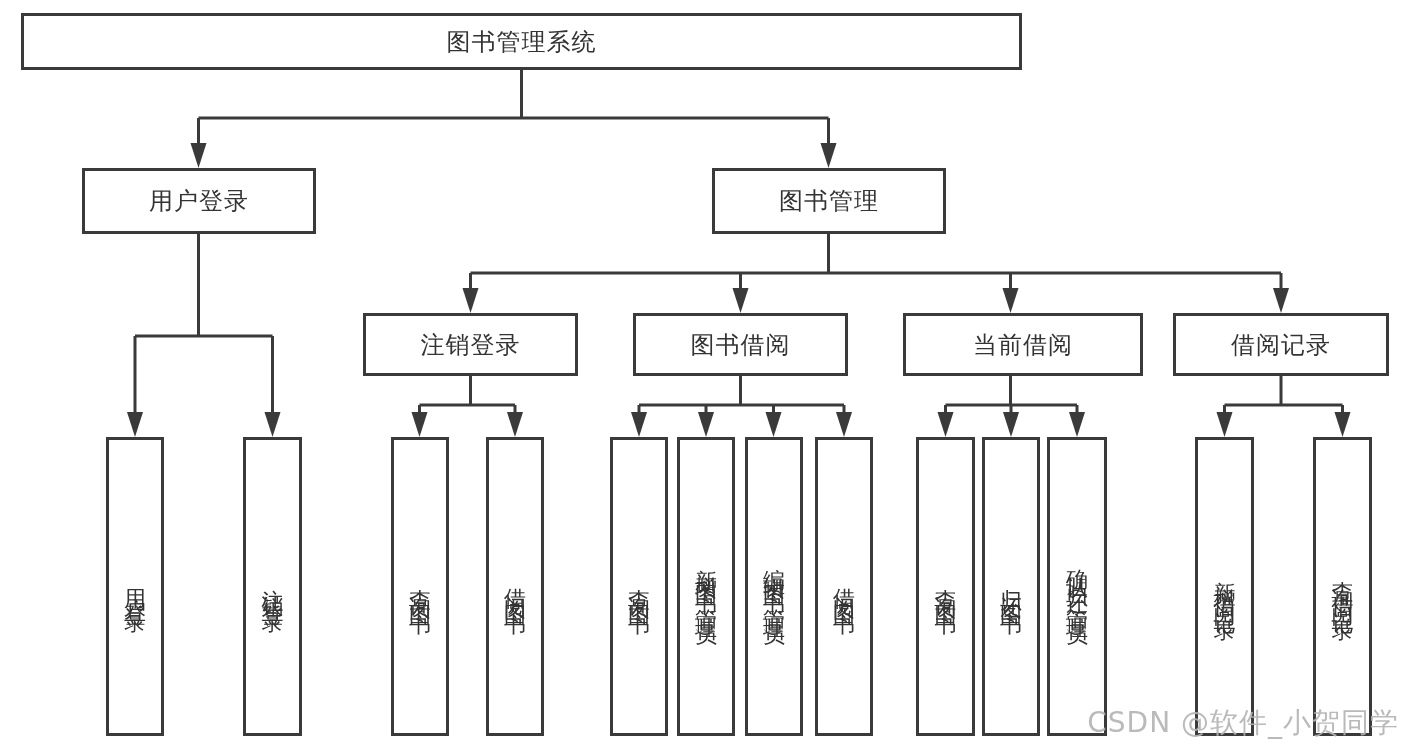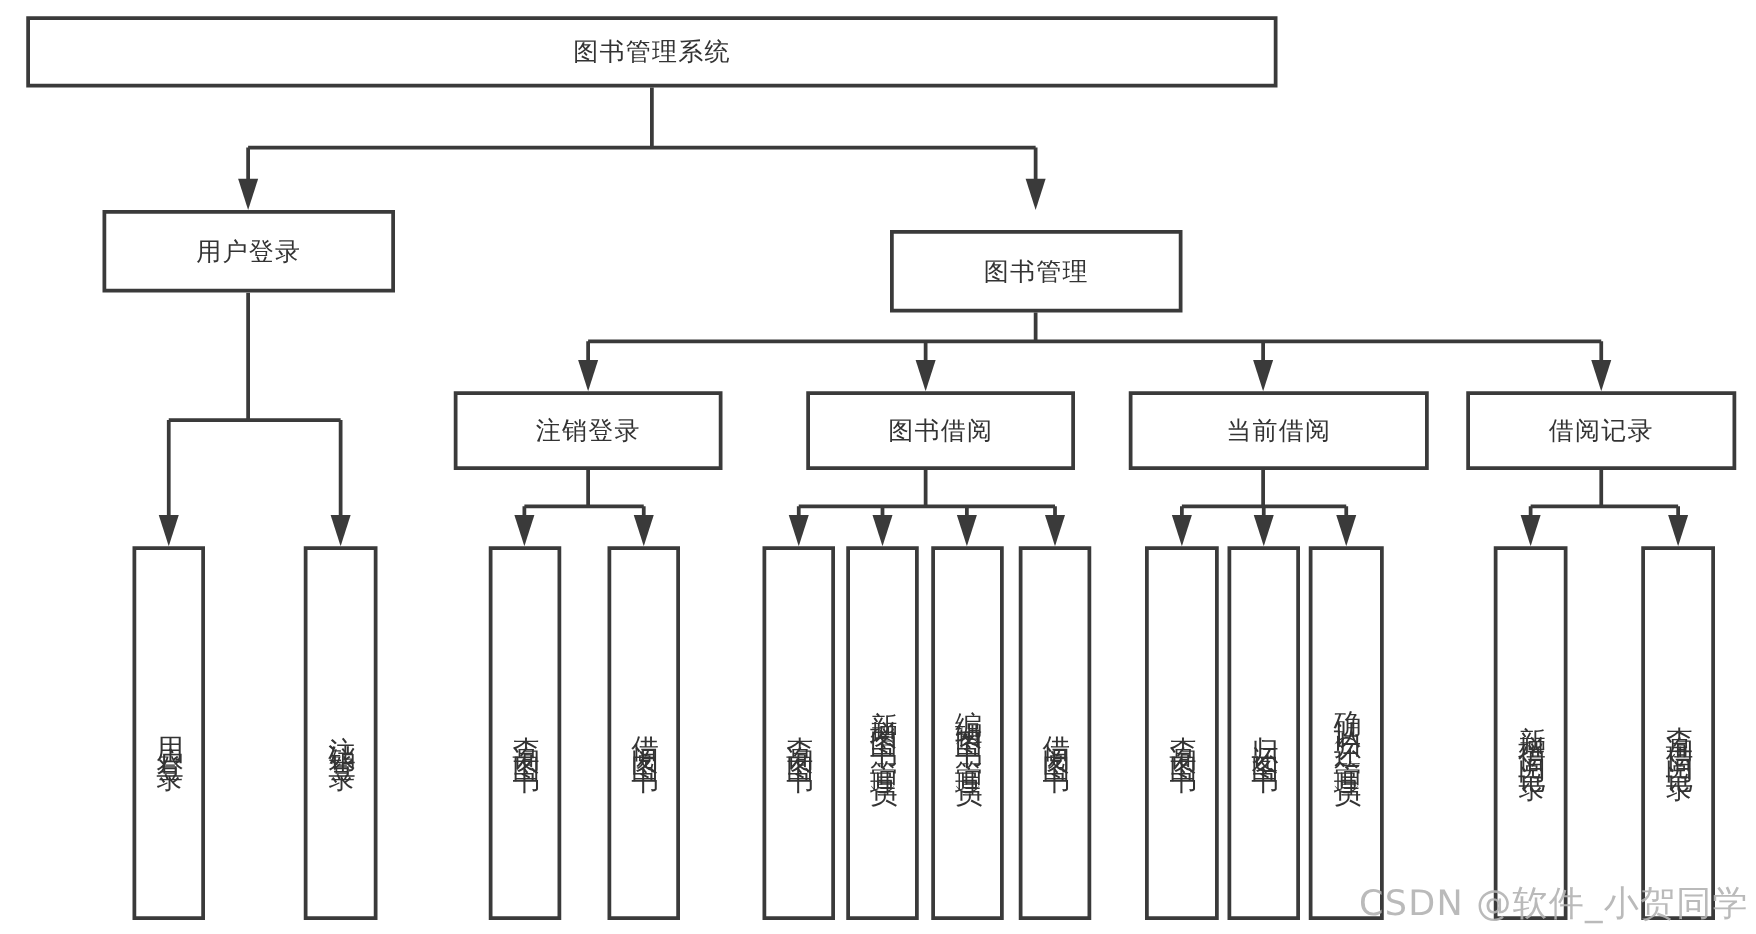--- a/index.html
+++ b/index.html
@@ -25,21 +25,21 @@
   }
   .node {
     position: absolute;
     box-sizing: border-box;
     background: #ffffff;
     border: 3px solid #3a3a3a;
     display: flex;
     align-items: center;
     justify-content: center;
     z-index: 1;
-    font-size: 20px;
+    font-size: 24px;
     letter-spacing: 1px;
     color: #333333;
     text-align: center;
   }
   .node.leaf {
     writing-mode: vertical-rl;
     text-orientation: mixed;
     font-size: 22px;
     letter-spacing: 8px;
     line-height: 1;
@@ -103,24 +103,24 @@
     <polygon points="1003,412 1019,412 1011,437"></polygon>
     <polygon points="1069,412 1085,412 1077,437"></polygon>
     <polygon points="1216.5,412 1232.5,412 1224.5,437"></polygon>
     <polygon points="1334.5,412 1350.5,412 1342.5,437"></polygon>
   </g>
 </svg>
 
 <div class="node" style="left:21px; top:13px; width:1001px; height:57px;">图书管理系统</div>
 
 <div class="node" style="left:82px; top:168px; width:234px; height:66px;">用户登录</div>
-<div class="node" style="left:712px; top:168px; width:234px; height:66px;margin-top:16px;">图书管理</div>
+<div class="node" style="left:712px; top:168px; width:234px; height:66px;">图书管理</div>
 
 <div class="node" style="left:363px; top:313px; width:215px; height:63px;">注销登录</div>
-<div class="node" style="left:633px; top:313px; width:215px; height:63px;margin-left:12px;">图书借阅</div>
+<div class="node" style="left:633px; top:313px; width:215px; height:63px;">图书借阅</div>
 <div class="node" style="left:903px; top:313px; width:240px; height:63px;">当前借阅</div>
 <div class="node" style="left:1173px; top:313px; width:216px; height:63px;">借阅记录</div>
 
 <div class="node leaf" style="left:106px; top:437px; width:58px; height:299px;">用户登录</div>
 <div class="node leaf" style="left:243px; top:437px; width:59px; height:299px;">注销登录</div>
 
 <div class="node leaf" style="left:391px; top:437px; width:58px; height:299px;">查询图书</div>
 <div class="node leaf" style="left:486px; top:437px; width:58px; height:299px;">借阅图书</div>
 
 <div class="node leaf" style="left:610px; top:437px; width:58px; height:299px;">查询图书</div>

